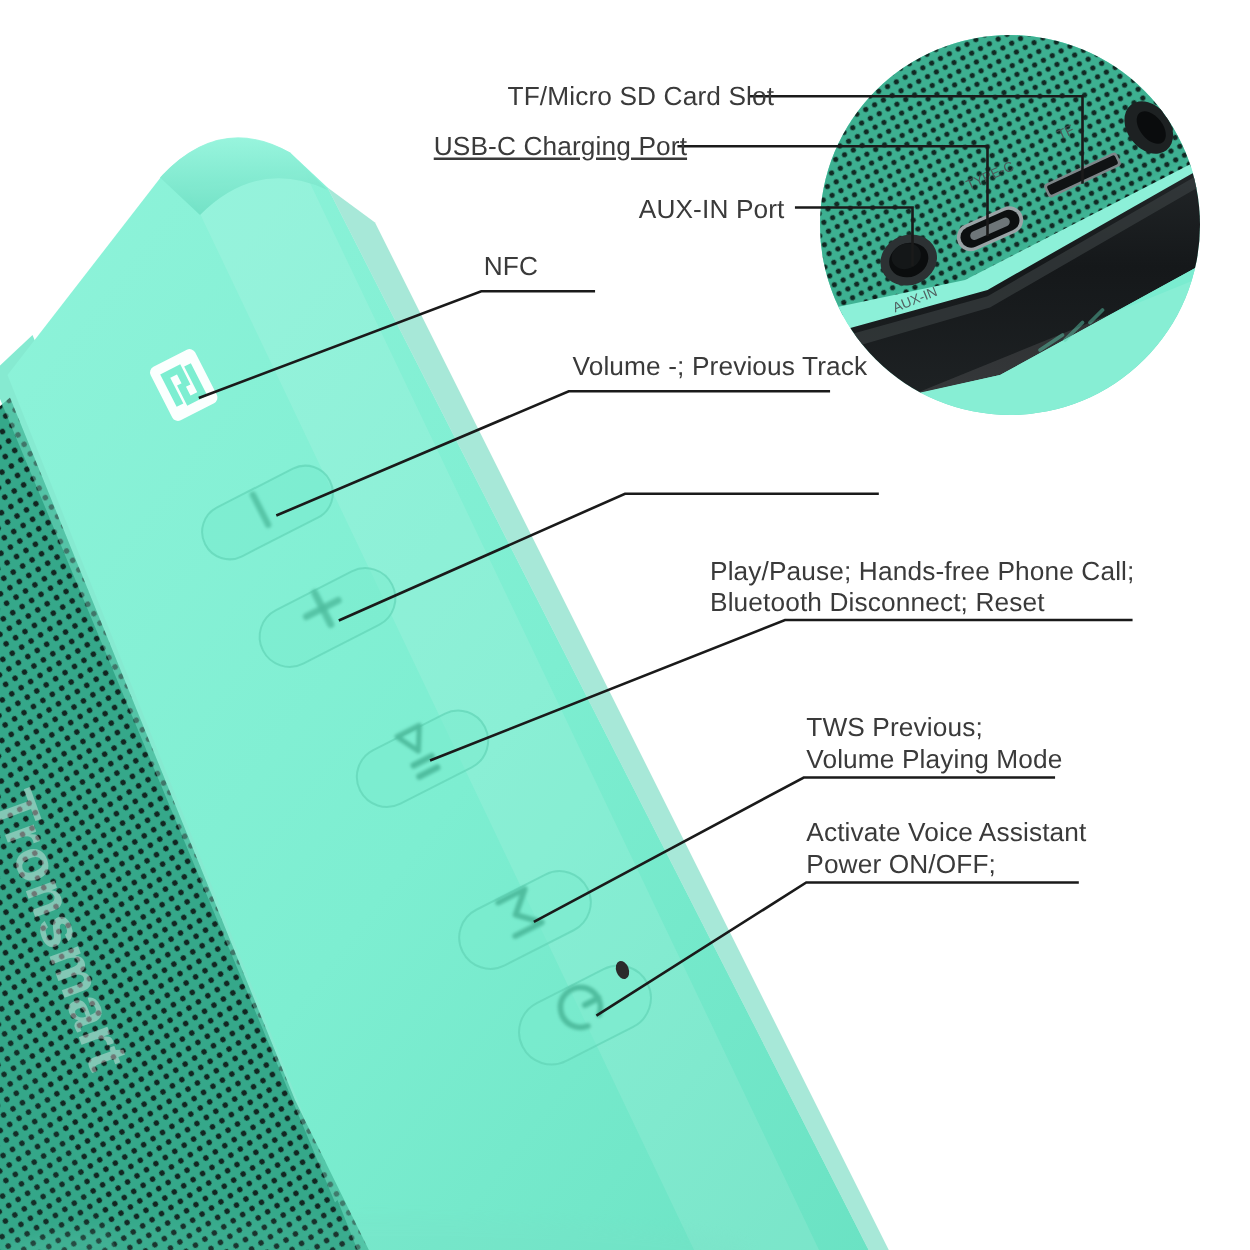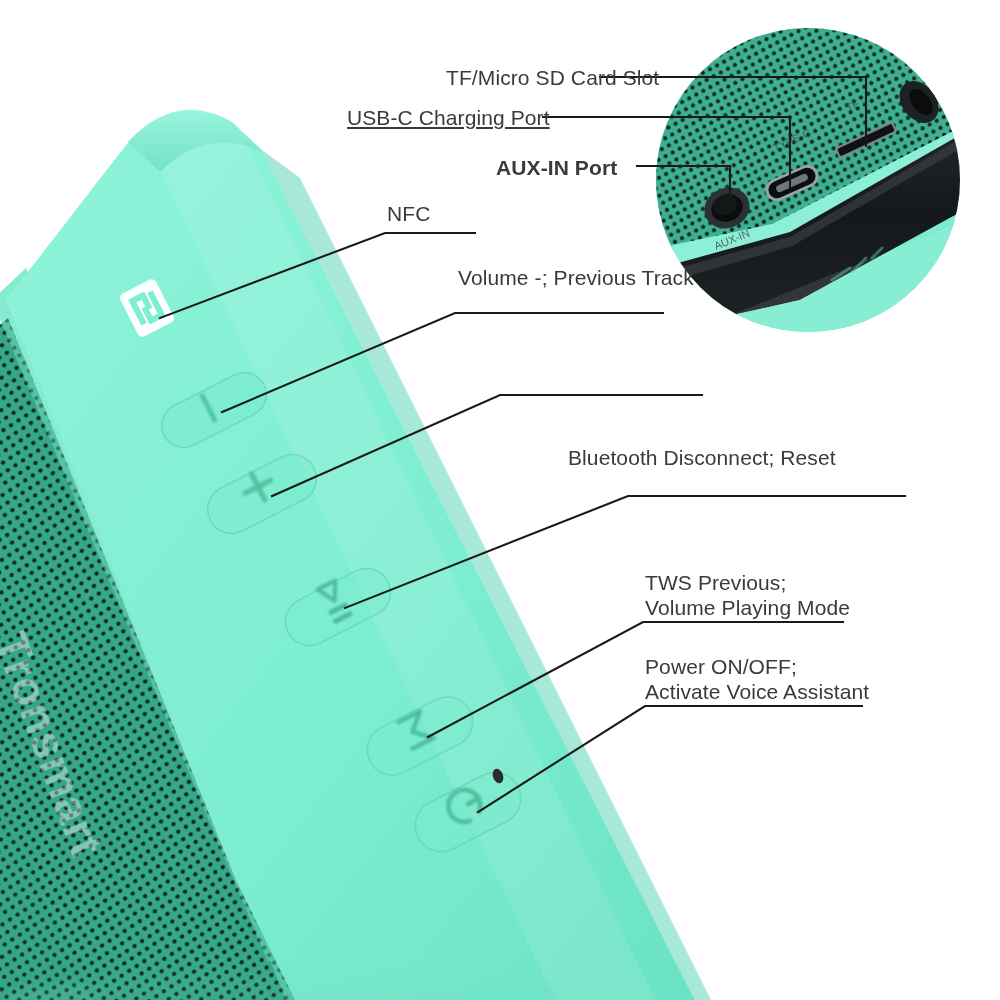--- a/index.html
+++ b/index.html
@@ -253,48 +253,49 @@
       <path d="M 702,395 L 500,395 L 272,496"></path>
 
       <path d="M 905,496 L 628,496 L 345,608"></path>
 
       <path d="M 843,622 L 643,622 L 428,737"></path>
 
       <path d="M 862,706 L 645,706 L 478,812"></path>
     </g>
   </svg>
 
-  <div class="callout" style="left:406px; top:65px;margin-left:40px;">
+  <div class="callout" style="left:406px; top:65px;">
     <span class="cl-line">TF/Micro SD Card Slot</span>
   </div>
 
   <div class="callout" style="left:347px; top:105px;text-decoration:underline;">
     <span class="cl-line">USB-C Charging Port</span>
   </div>
 
-  <div class="callout" style="left:496px; top:155px;font-weight:bold;">
+  <div class="callout" style="left:511px; top:155px;">
     <span class="cl-line">AUX-IN Port</span>
   </div>
 
   <div class="callout" style="left:387px; top:201px;">
     <span class="cl-line">NFC</span>
   </div>
 
-  <div class="callout" style="left:458px; top:265px;">
+  <div class="callout" style="left:458px; top:281px;">
     <span class="cl-line">Volume -; Previous Track</span>
   </div>
 
 
   <div class="callout two-line" style="left:568px; top:445px;">
+    <span class="cl-line">Play/Pause; Hands-free Phone Call;</span>
     <span class="cl-line">Bluetooth Disconnect; Reset</span>
   </div>
 
   <div class="callout two-line" style="left:645px; top:570px;">
     <span class="cl-line">TWS Previous;</span>
     <span class="cl-line">Volume Playing Mode</span>
   </div>
 
   <div class="callout two-line" style="left:645px; top:654px;">
+    <span class="cl-line">Activate Voice Assistant</span>
     <span class="cl-line">Power ON/OFF;</span>
-    <span class="cl-line">Activate Voice Assistant</span>
   </div>
 
 </div>
 
 </body></html>

